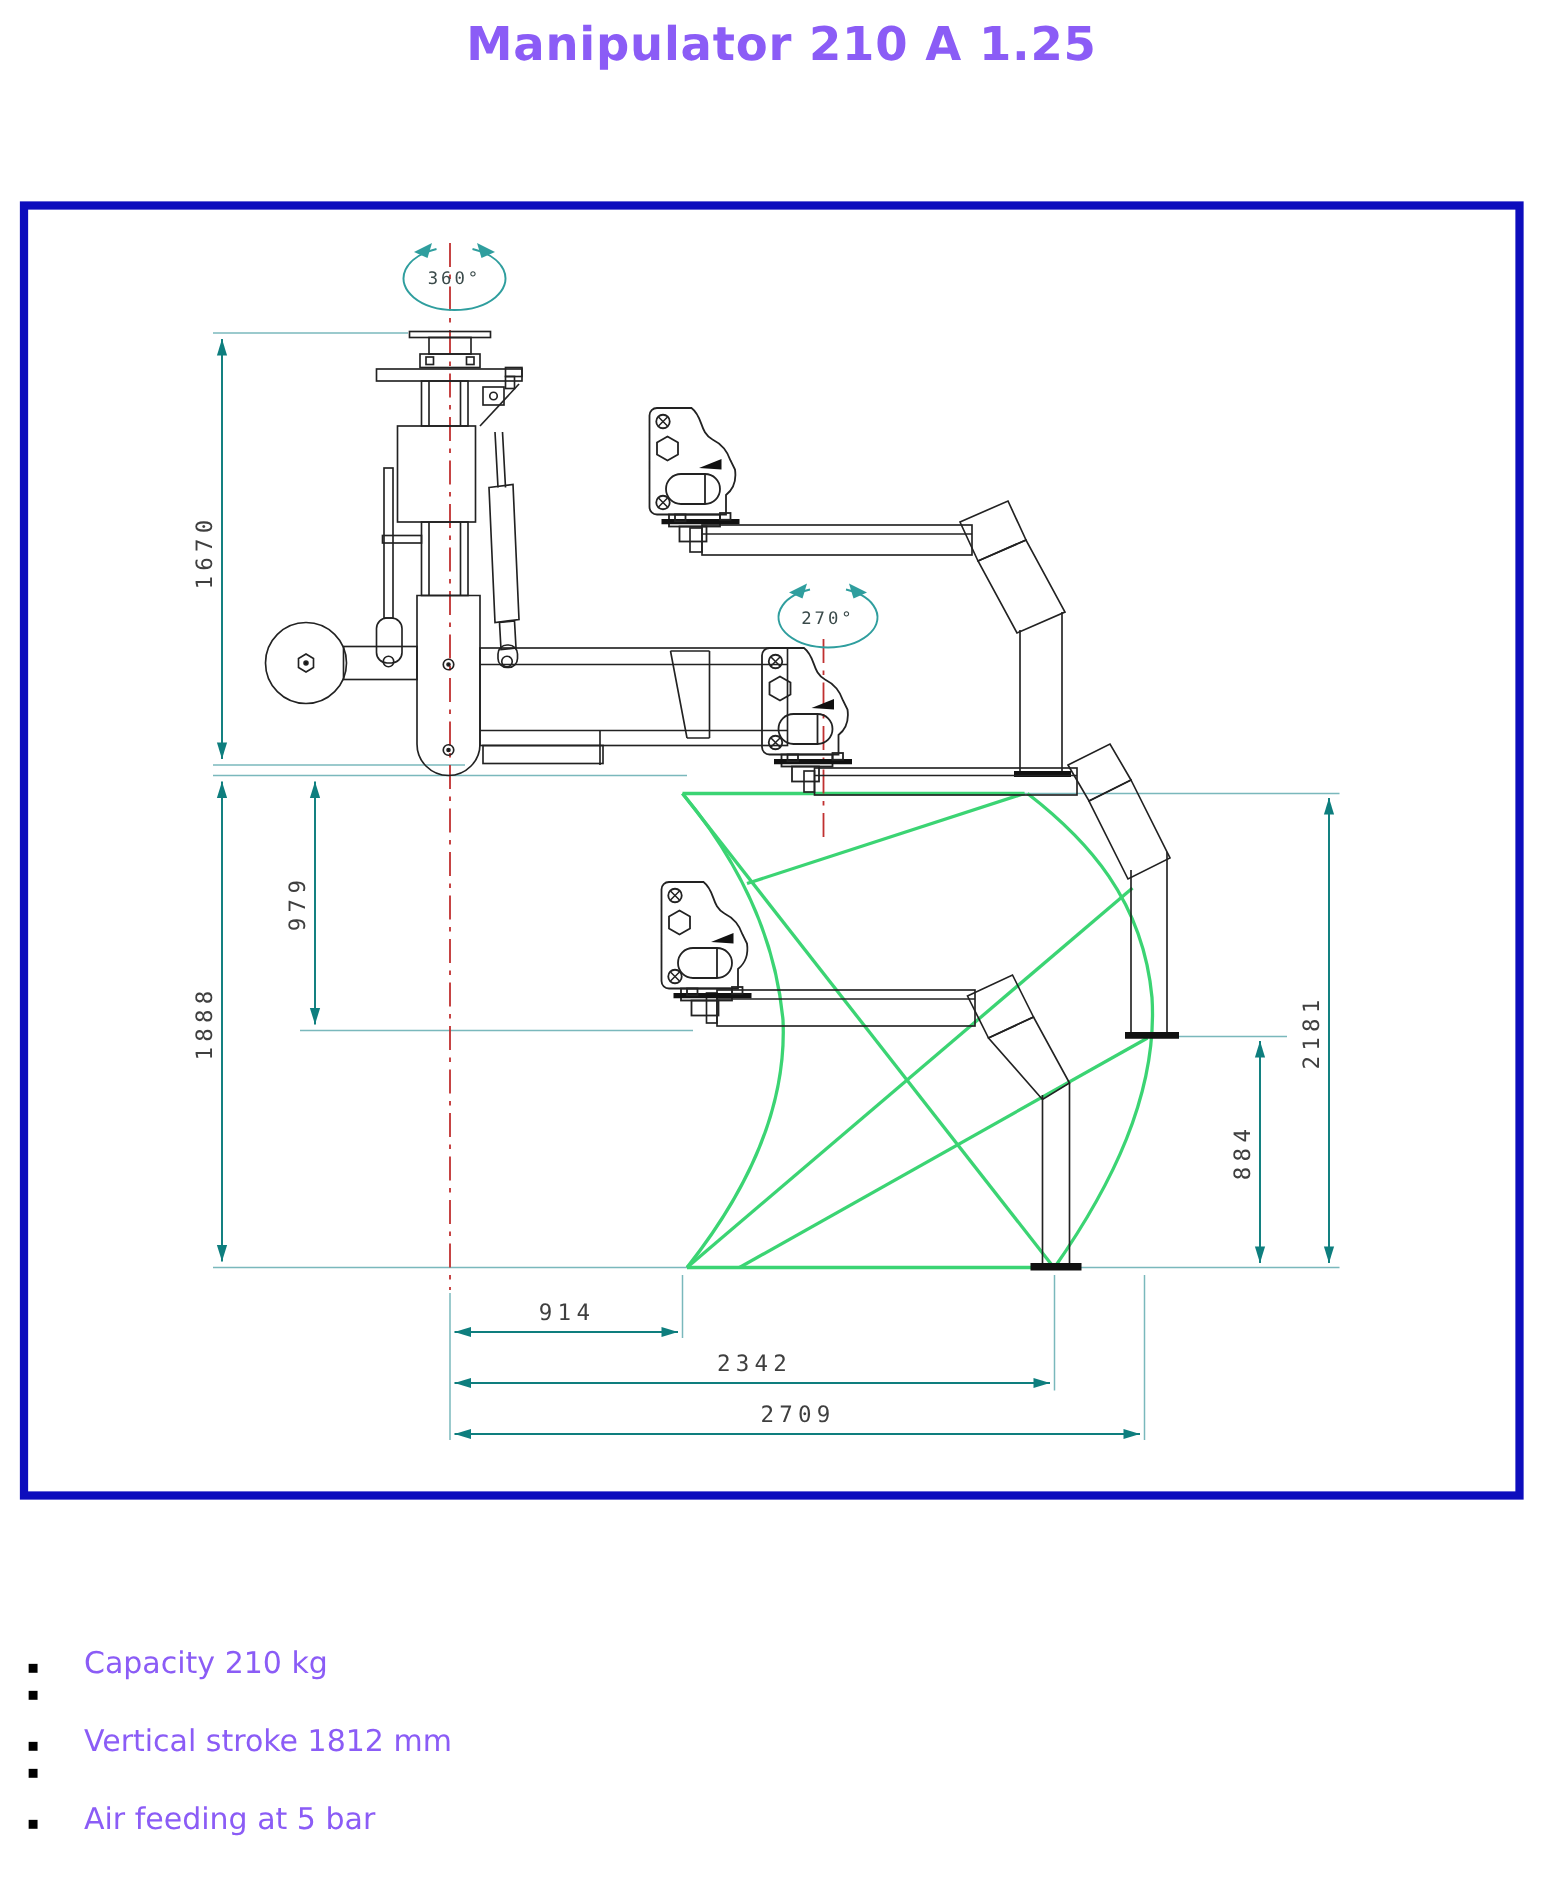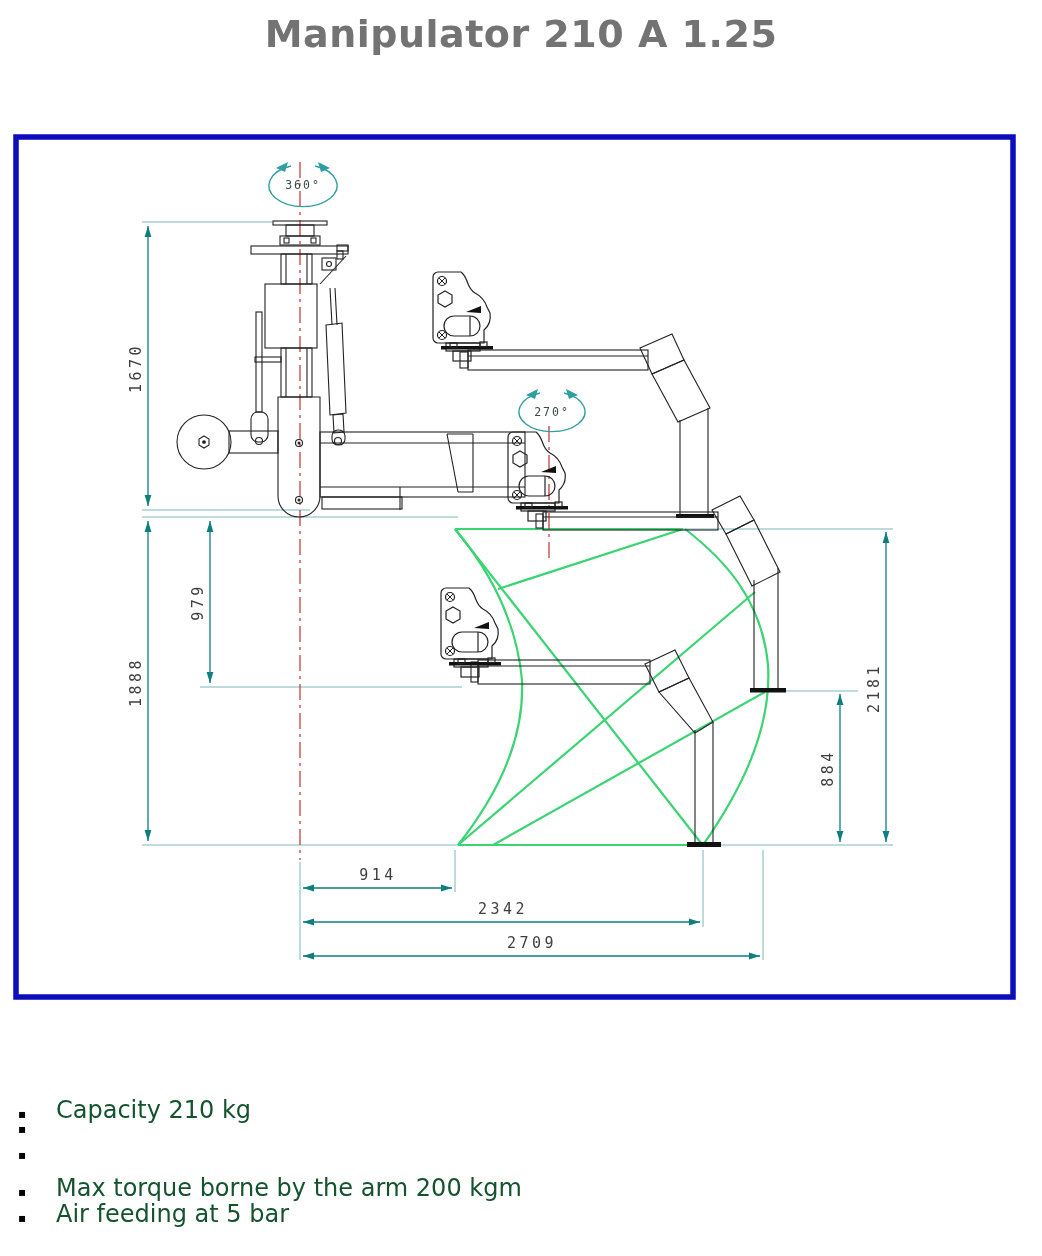--- a/index.html
+++ b/index.html
@@ -1,26 +1,26 @@
 <!DOCTYPE html>
 <html><head>
 <meta charset="utf-8">
 <style>
   html,body{margin:0;padding:0;background:#ffffff;}
   body{width:1042px;height:1256px;position:relative;overflow:hidden;
        font-family:"DejaVu Sans","Liberation Sans",sans-serif;}
   .page-title{
     position:absolute;top:12px;left:0;width:1042px;text-align:center;
-    font-size:38px;font-weight:bold;color:#737373;letter-spacing:0.5px;
+    font-size:31px;font-weight:bold;color:#8b5cf6;letter-spacing:0.5px;
   }
   svg{position:absolute;top:0;left:0;}
   .specs{position:absolute;top:1096px;left:18px;width:900px;}
   .spec-row{display:flex;align-items:baseline;height:26px;}
   .spec-bullet{width:38px;font-size:12px;color:#000;flex:0 0 38px;}
-  .spec-text{font-size:24px;color:#14532d;}
+  .spec-text{font-size:20px;color:#8b5cf6;}
   text{font-family:"DejaVu Sans Mono","Liberation Mono",monospace;}
   .dimtxt{font-size:15px;letter-spacing:3.5px;fill:#3f3f3f;}
   .rottxt{font-size:11.5px;letter-spacing:2px;fill:#3a4a4a;}
 </style>
 </head>
 <body>
 
 <div class="page-title">Manipulator 210 A 1.25</div>
 
 <svg width="1042" height="1256" viewBox="0 0 1042 1256">
@@ -209,22 +209,22 @@
 <div class="specs">
   <div class="spec-row">
     <span class="spec-bullet">▪</span>
     <span class="spec-text">Capacity 210 kg</span>
   </div>
   <div class="spec-row">
     <span class="spec-bullet">▪</span>
   </div>
   <div class="spec-row">
     <span class="spec-bullet">▪</span>
-  </div>
-  <div class="spec-row">
-    <span class="spec-bullet">▪</span>
-    <span class="spec-text">Max torque borne by the arm 200 kgm</span>
+    <span class="spec-text">Vertical stroke 1812 mm</span>
+  </div>
+  <div class="spec-row">
+    <span class="spec-bullet">▪</span>
   </div>
   <div class="spec-row">
     <span class="spec-bullet">▪</span>
     <span class="spec-text">Air feeding at 5 bar</span>
   </div>
 </div>
 
 </body></html>

